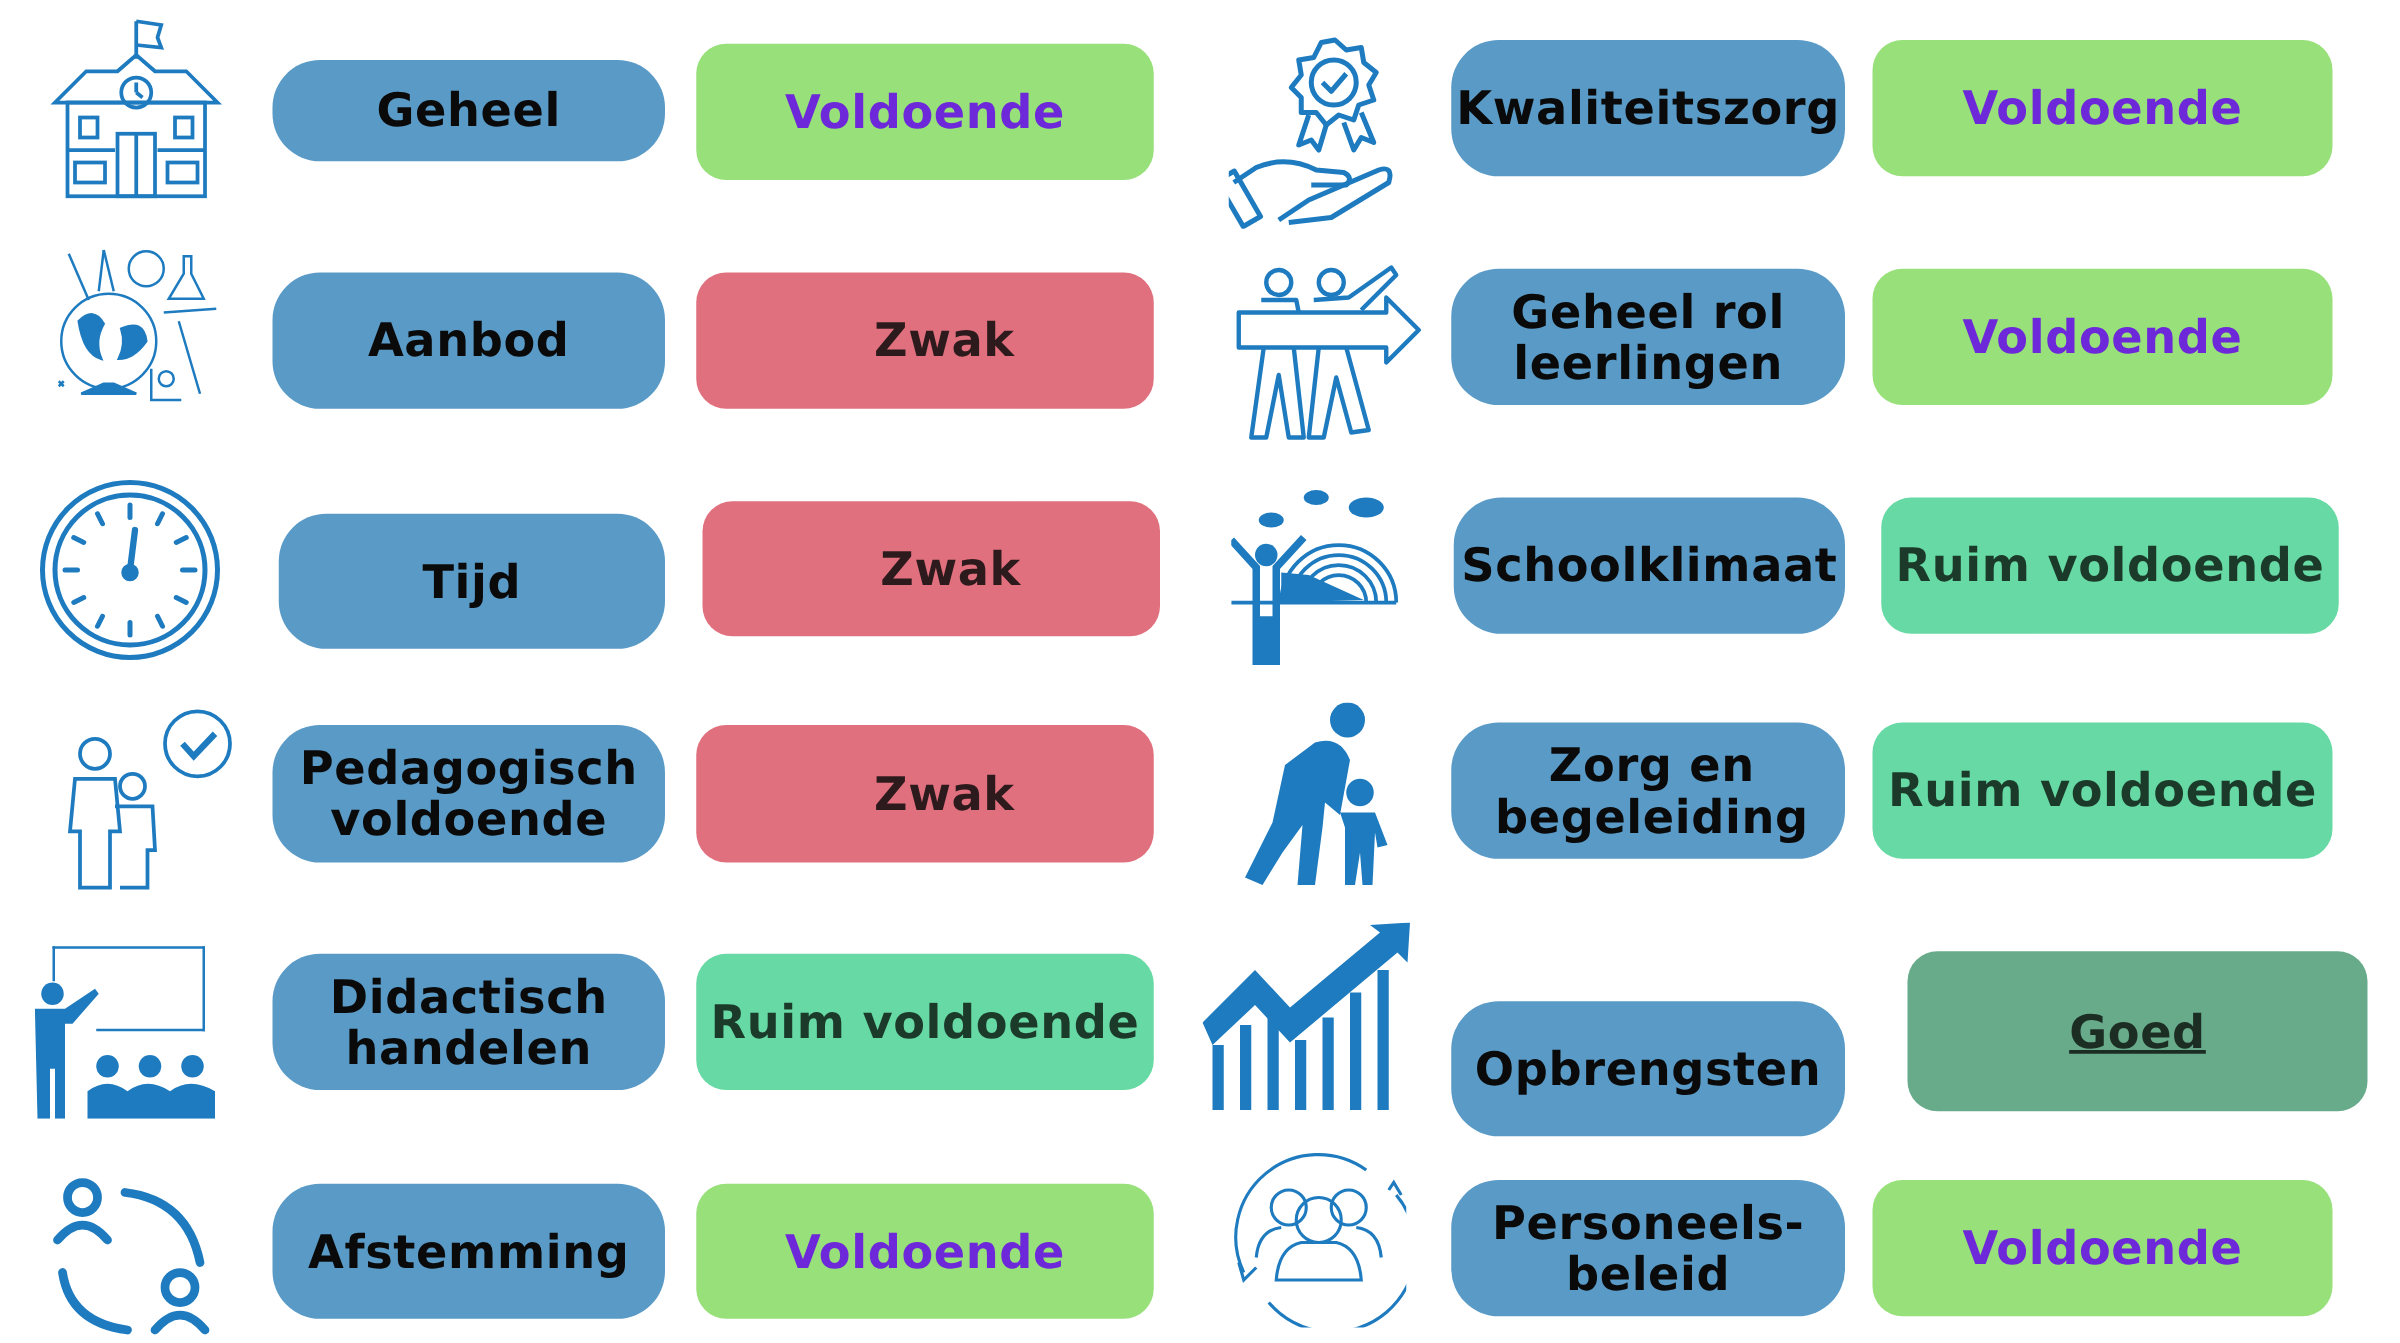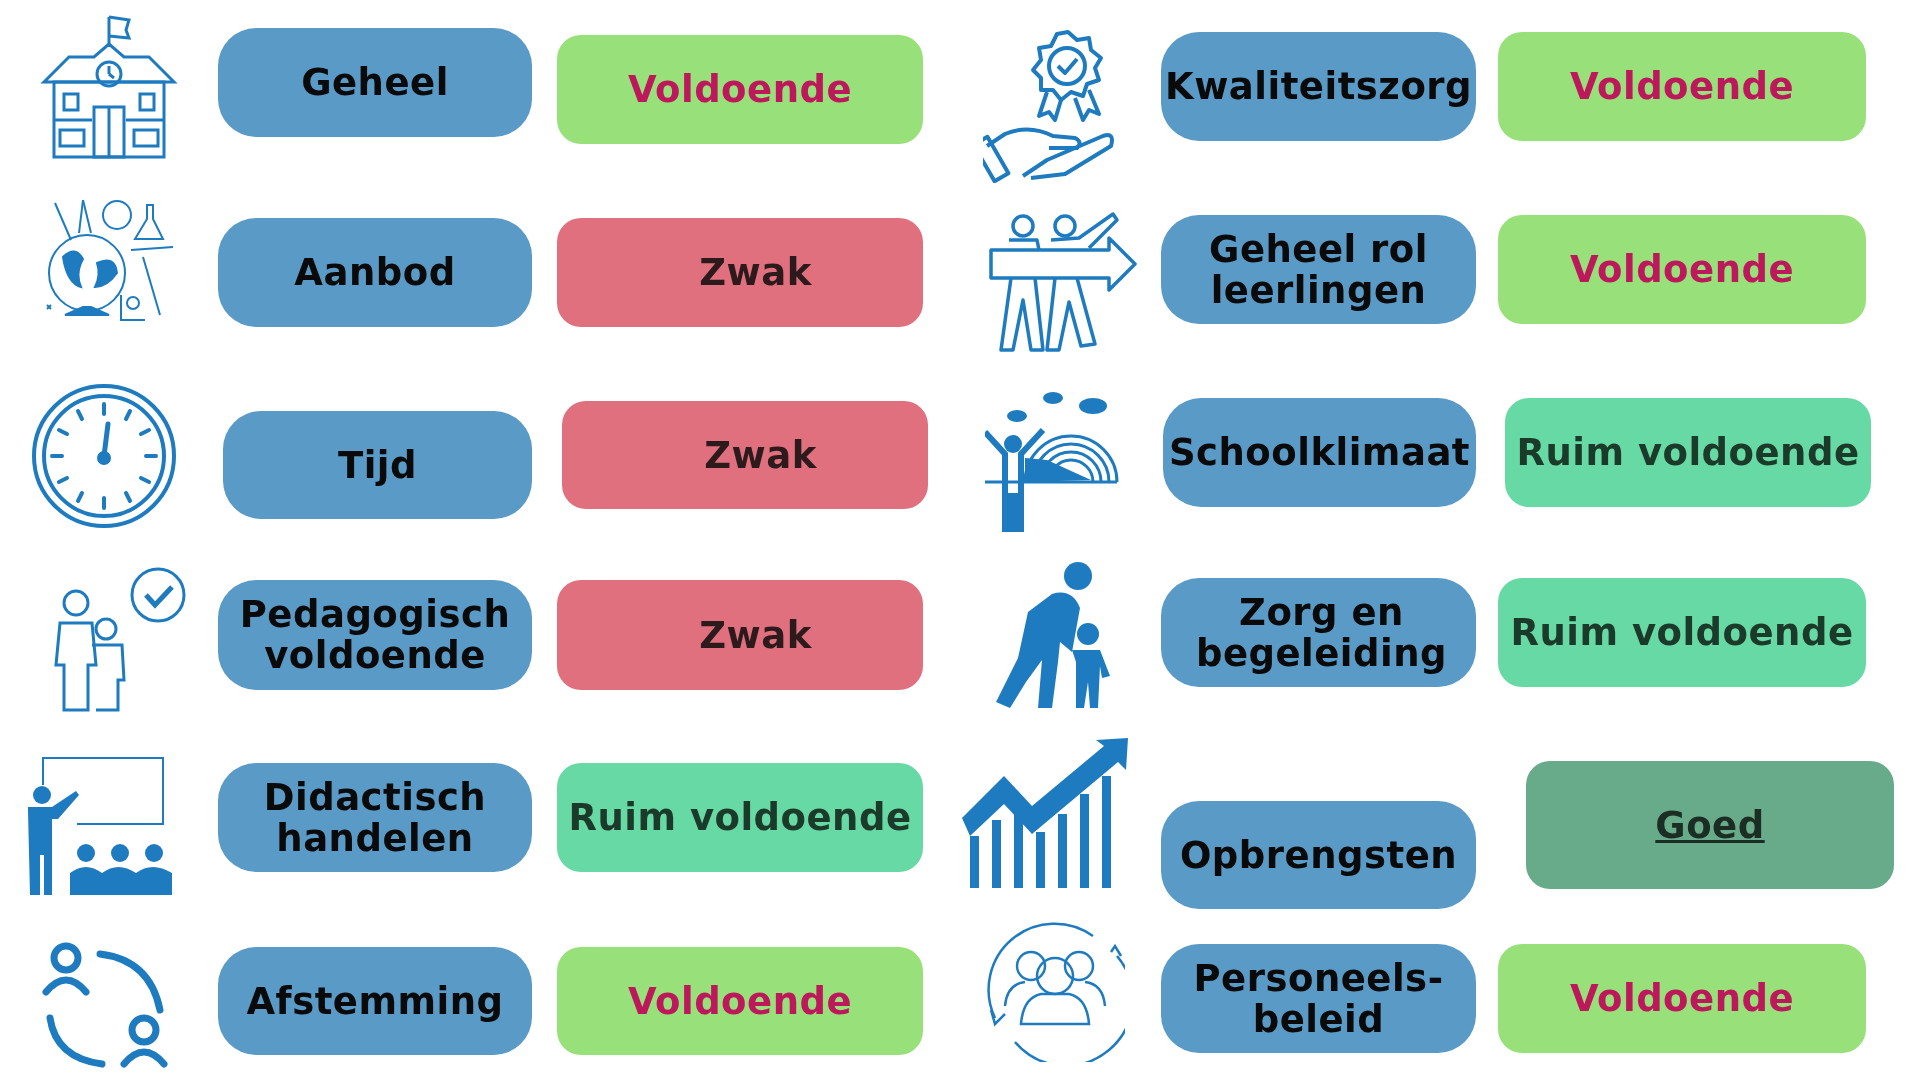--- a/index.html
+++ b/index.html
@@ -5,21 +5,21 @@
   html, body { margin:0; padding:0; background:#ffffff; }
   body { width:1920px; height:1074px; position:relative; overflow:hidden;
          font-family:"DejaVu Sans", "Liberation Sans", sans-serif; }
   .icon { position:absolute; display:block; }
   .icon svg { width:100%; height:100%; display:block; }
   .pill { position:absolute; display:flex; align-items:center; justify-content:center;
           text-align:center; font-weight:bold; box-sizing:border-box; padding:0 10px; }
   .label { background:#5A9AC6; border-radius:38px; color:#0a0a0a;
            font-size:37px; line-height:41px; letter-spacing:0.5px; }
   .rating { border-radius:24px; font-size:37px; line-height:41px; letter-spacing:0.5px; }
-  .r-voldoende { background:#98E07A; color:#be185d;text-align:right; }
+  .r-voldoende { background:#98E07A; color:#6d28d9;text-align:right; }
   .r-zwak { background:#E0707E; color:#2D1A1C;padding-left:41px; }
   .r-ruim { background:#66D9A4; color:#1B3A2A; }
   .r-goed { background:#68AB8B; color:#1C2E24; }
 </style>
 </head>
 <body>
 
 <div class="icon" style="left:33px;top:12px;width:152px;height:150px;">
   <svg viewBox="0 0 150 150" fill="none" stroke="#1E7BBF" stroke-width="3">
     <line x1="75" y1="35" x2="75" y2="5"></line>
@@ -32,21 +32,21 @@
     <rect x="60" y="95" width="30" height="50"></rect>
       <line x1="75" y1="95" x2="75" y2="145"></line>
     <rect x="30" y="82" width="14" height="16"></rect>
       <rect x="106" y="82" width="14" height="16"></rect>
     <line x1="20" y1="108" x2="58" y2="108"></line>
       <line x1="92" y1="108" x2="130" y2="108"></line>
     <rect x="26" y="118" width="24" height="16"></rect>
       <rect x="100" y="118" width="24" height="16"></rect>
   </svg>
 </div>
-<div class="pill label" style="left:218px;top:28px;width:314px;height:109px;">Geheel</div>
+<div class="pill label" style="left:218px;top:48px;width:314px;height:81px;">Geheel</div>
 <div class="pill rating r-voldoende" style="left:557px;top:35px;width:366px;height:109px;">Voldoende</div>
 
 <div class="icon" style="left:35px;top:195px;width:145px;height:138px;">
   <svg viewBox="0 0 145 138" fill="none" stroke="#1E7BBF" stroke-width="2">
     <circle cx="52" cy="78" r="38"></circle>
     <path d="M28 62 Q40 50 48 64 Q40 78 46 92 Q32 88 28 62Z" fill="#1E7BBF"></path>
     <path d="M62 68 Q80 60 82 78 Q72 92 60 92 Q66 80 62 68Z" fill="#1E7BBF"></path>
     <path d="M30 120 L74 120 L56 112 L48 112Z" fill="#1E7BBF"></path>
     <line x1="52" y1="116" x2="52" y2="112"></line>
     <line x1="20" y1="8" x2="36" y2="45"></line>

